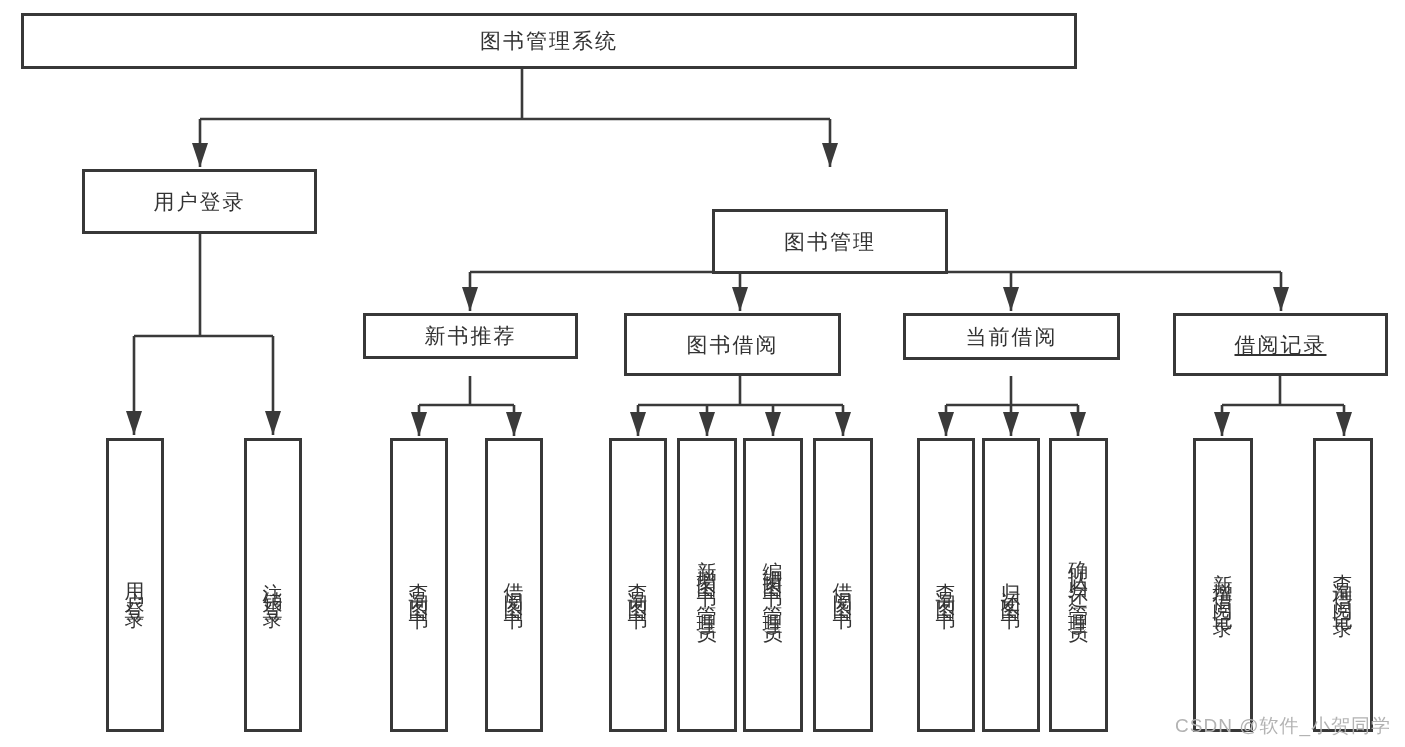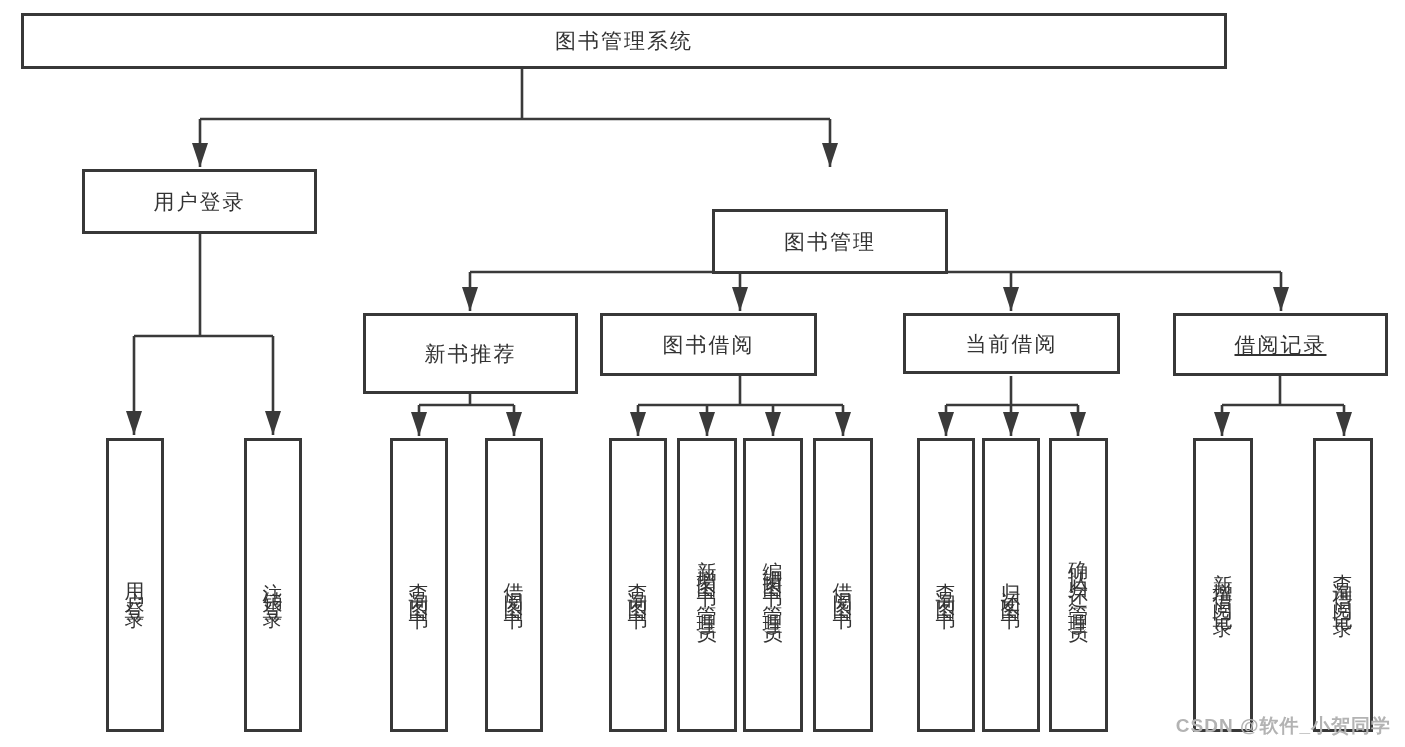--- a/index.html
+++ b/index.html
@@ -56,21 +56,20 @@
   }
   .watermark {
     position: absolute;
     right: 14px;
     bottom: 8px;
     font-size: 19px;
     color: #b3b3b3;
     letter-spacing: 1px;
     z-index: 3;
     white-space: nowrap;
-    font-weight: bold;
   }
 </style>
 </head>
 <body>
 
 <div class="canvas">
 
   <svg class="connectors" viewBox="0 0 1405 747" aria-hidden="true">
     <defs>
       <marker id="ah" markerUnits="userSpaceOnUse" markerWidth="24" markerHeight="16" refX="24" refY="8" orient="auto">
@@ -105,38 +104,38 @@
     <path class="trunk" d="M1011,376 L1011,405 M946,405 L1078,405"></path>
     <line class="arrow" x1="946" y1="405" x2="946" y2="436"></line>
     <line class="arrow" x1="1011" y1="405" x2="1011" y2="436"></line>
     <line class="arrow" x1="1078" y1="405" x2="1078" y2="436"></line>
 
     <path class="trunk" d="M1280,376 L1280,405 M1222,405 L1344,405"></path>
     <line class="arrow" x1="1222" y1="405" x2="1222" y2="436"></line>
     <line class="arrow" x1="1344" y1="405" x2="1344" y2="436"></line>
   </svg>
 
-  <div class="box" style="left:21px; top:13px; width:1206px; height:56px;">
+  <div class="box" style="left:21px; top:13px; width:1056px; height:56px;">
     <span class="lbl">图书管理系统</span>
   </div>
 
   <div class="box" style="left:82px; top:169px; width:235px; height:65px;">
     <span class="lbl">用户登录</span>
   </div>
   <div class="box" style="left:712px; top:169px; width:236px; height:65px;margin-top:40px;">
     <span class="lbl">图书管理</span>
   </div>
 
-  <div class="box" style="left:363px; top:313px; width:215px; height:81px;">
+  <div class="box" style="left:363px; top:313px; width:215px; height:46px;">
     <span class="lbl">新书推荐</span>
   </div>
-  <div class="box" style="left:600px; top:313px; width:217px; height:63px;">
+  <div class="box" style="left:624px; top:313px; width:217px; height:63px;">
     <span class="lbl">图书借阅</span>
   </div>
-  <div class="box" style="left:903px; top:313px; width:217px; height:61px;">
+  <div class="box" style="left:903px; top:313px; width:217px; height:47px;">
     <span class="lbl">当前借阅</span>
   </div>
   <div class="box" style="left:1173px; top:313px; width:215px; height:63px;text-decoration:underline;">
     <span class="lbl">借阅记录</span>
   </div>
 
   <div class="box tall" style="left:106px; top:438px; width:58px; height:294px;">
     <span class="lbl">用户登录</span>
   </div>
   <div class="box tall" style="left:244px; top:438px; width:58px; height:294px;">

